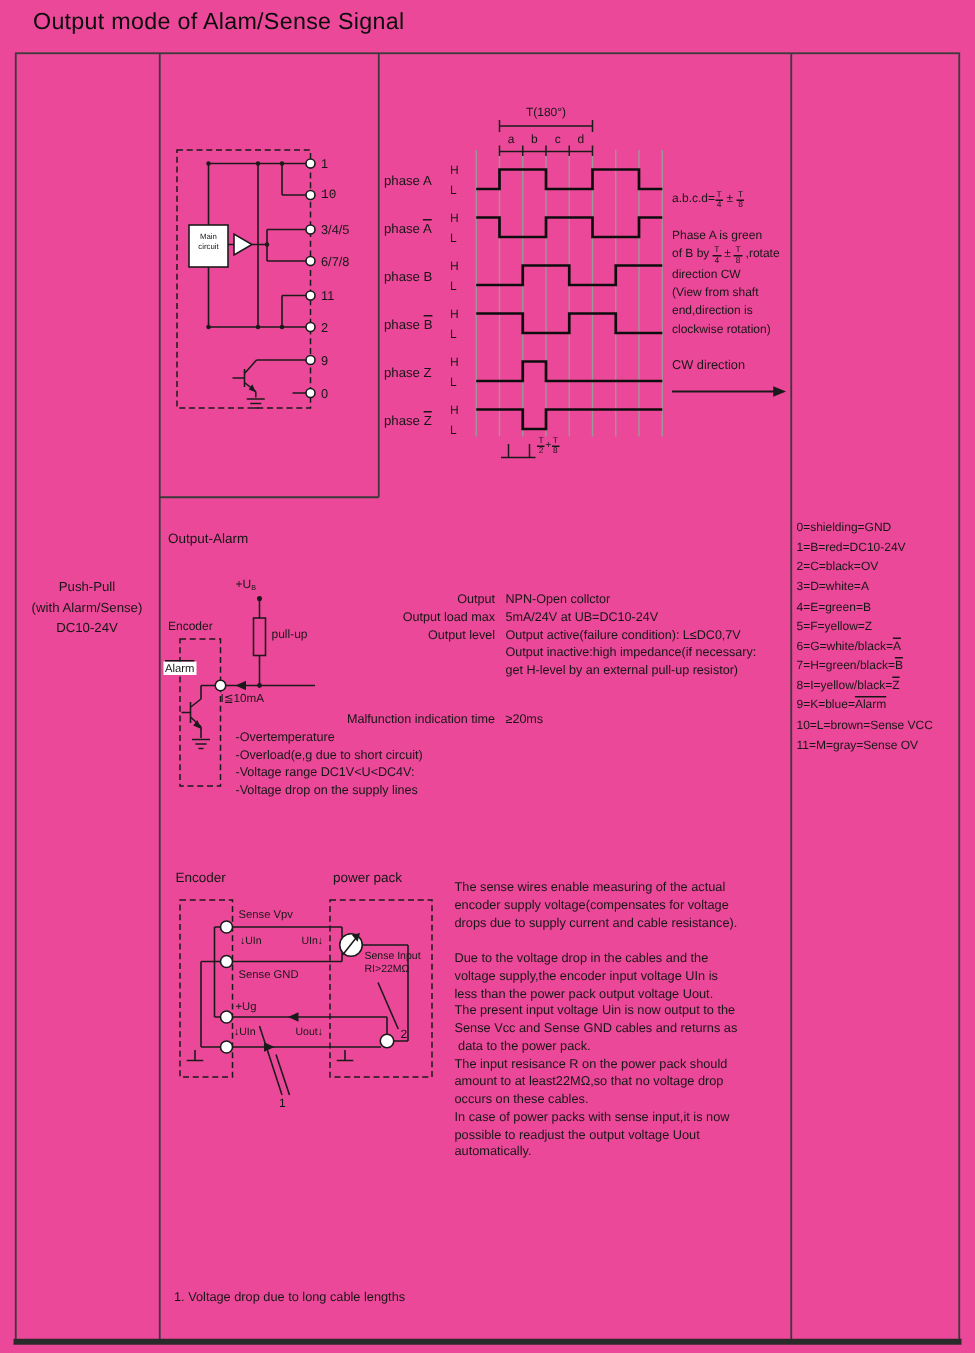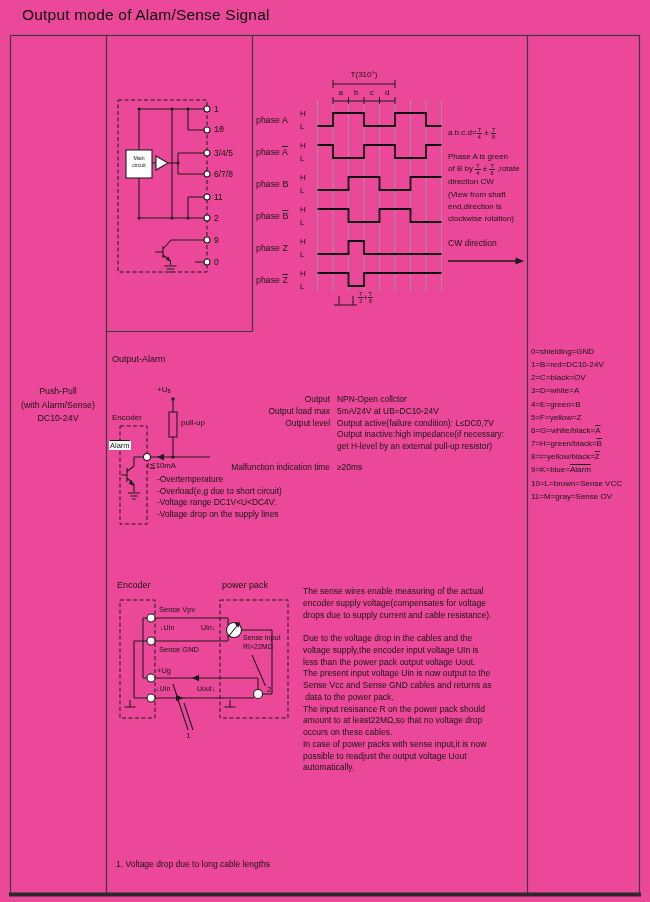--- a/index.html
+++ b/index.html
@@ -12,21 +12,21 @@
   .frac{display:inline-block;text-align:center;vertical-align:-0.45em;line-height:1}
   .frac .fn{display:block;font-size:5.6px;line-height:6px;border-bottom:0.8px solid #161616;padding:0 1px}
   .frac .fd{display:block;font-size:5.6px;line-height:6px}
   #title{left:22px;top:6px;font-size:15.5px;letter-spacing:0.2px;color:#0c0c0c}
   #leftcol{left:10px;top:385px;width:96px;text-align:center;font-size:8.8px;line-height:13.5px}
   #legend{left:531px;top:345px;font-size:8px;line-height:13.15px;white-space:pre}
   #sensetext{left:303px;top:586px;font-size:8.5px;line-height:11.75px;white-space:pre}
   #footnotes{left:116px;top:856px;font-size:8.5px;line-height:16px;white-space:pre}
   #specs{left:150px;top:394px;font-size:8.4px;line-height:11.8px;position:absolute}
   .spec-row{display:flex}
-  .spec-row.gap{margin-top:9px}
+  .spec-row.gap{margin-top:21px}
   .spec-label{width:180px;text-align:right;flex:none;white-space:pre}
   .spec-val{margin-left:7px;white-space:pre}
   #notes{left:448px;top:151px;width:80px;font-size:8px;line-height:12.3px;white-space:pre}
   #abcd{left:448px;top:127px;font-size:8px}
   .seglbl{position:absolute;width:15.5px;text-align:center;font-size:8px;top:88px}
   .boxlbl{position:absolute;left:126px;width:26px;text-align:center;font-size:5.2px;line-height:6px}
 </style>
 </head>
 <body>
 
@@ -151,21 +151,21 @@
       <div class="t" style="left: 214px; top: 103.5px; font-size: 8.5px;">1</div>
       <div class="t" style="left: 214px; top: 124.5px; font-size: 8.5px; font-family: Liberation Mono, monospace;">10</div>
       <div class="t" style="left: 214px; top: 147.5px; font-size: 8.5px;">3/4/5</div>
       <div class="t" style="left: 214px; top: 168.5px; font-size: 8.5px;">6/7/8</div>
       <div class="t" style="left: 214px; top: 191.5px; font-size: 8.5px;">11</div>
       <div class="t" style="left: 214px; top: 212.5px; font-size: 8.5px;">2</div>
       <div class="t" style="left: 214px; top: 234.5px; font-size: 8.5px;">9</div>
       <div class="t" style="left: 214px; top: 256.5px; font-size: 8.5px;">0</div>
     </div>
 
-  <div class="t" style="left:333px;top:70px;width:62px;text-align:center;font-size:8px">T(310°)</div>
+  <div class="t" style="left:333px;top:70px;width:62px;text-align:center;font-size:8px">T(180°)</div>
   <div id="seg-labels">
       <div class="seglbl" style="left: 333px;">a</div>
       <div class="seglbl" style="left: 348.5px;">b</div>
       <div class="seglbl" style="left: 364px;">c</div>
       <div class="seglbl" style="left: 379.5px;">d</div>
     </div>
   <div id="timing-labels">
       <div class="t" style="left: 256px; top: 114.5px; font-size: 8.8px;">phase A</div>
       <div class="t" style="left: 300px; top: 108.5px; font-size: 8px;">H</div>
       <div class="t" style="left: 300px; top: 121.5px; font-size: 8px;">L</div>

